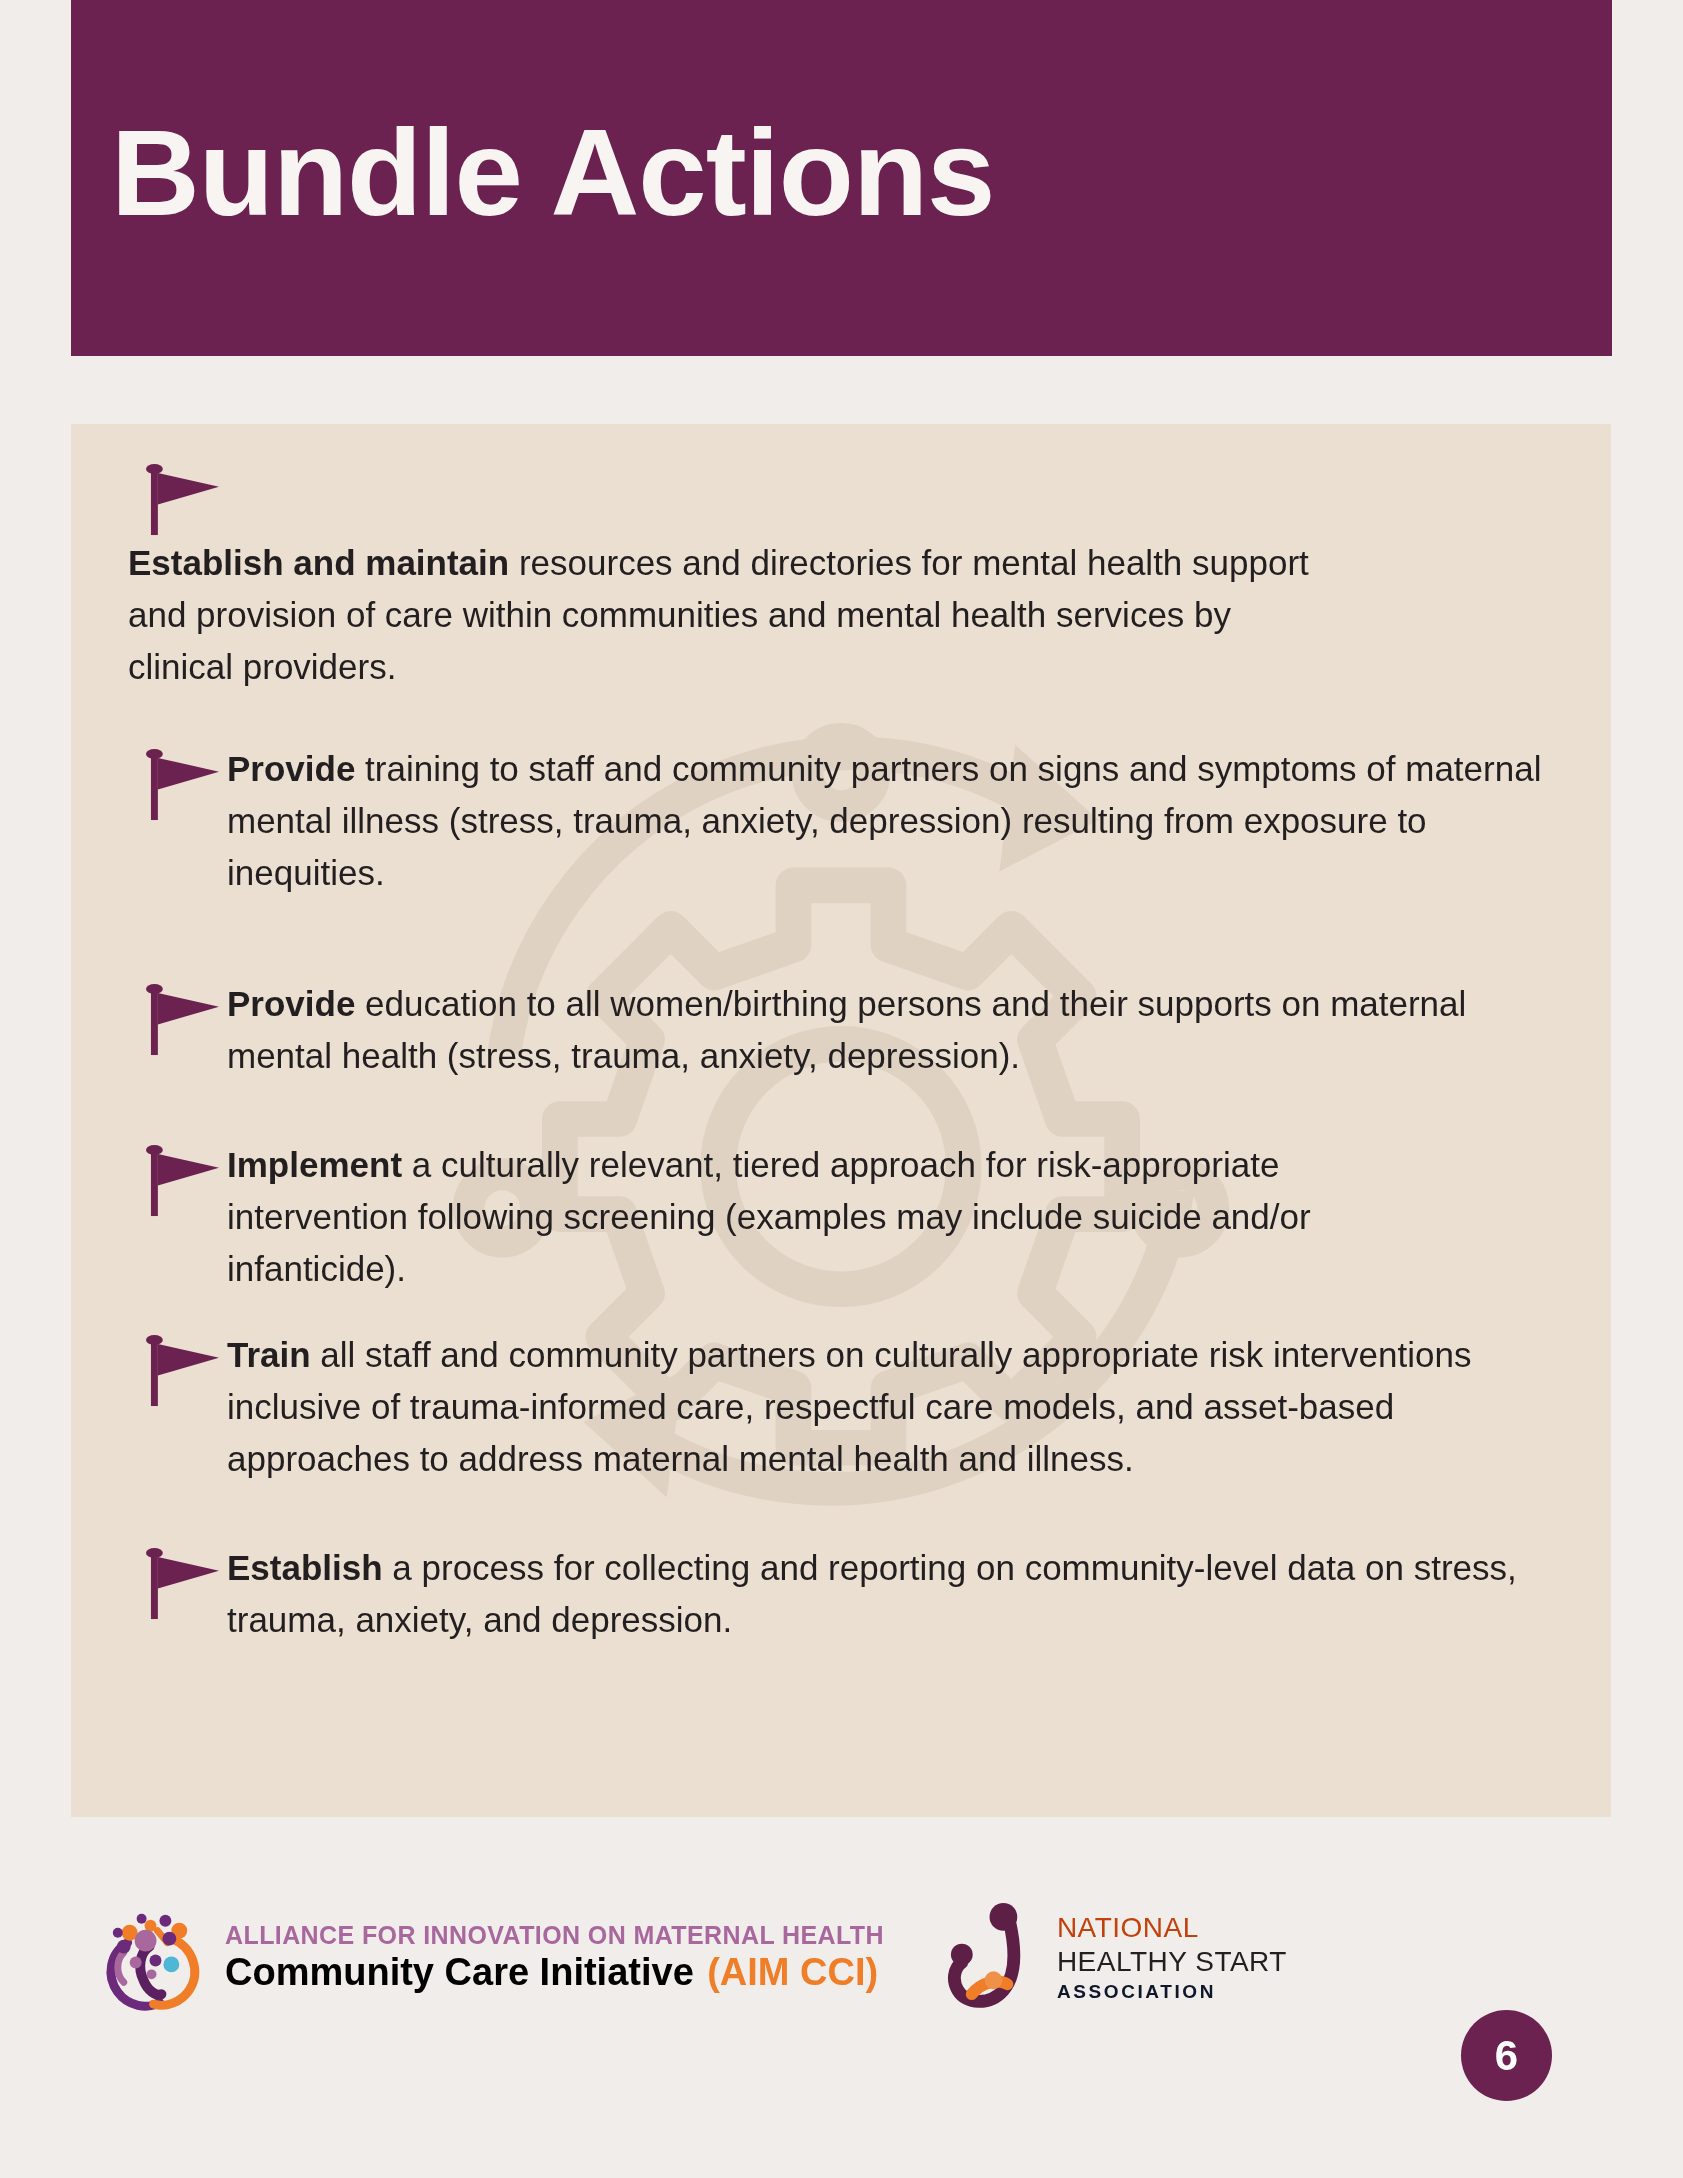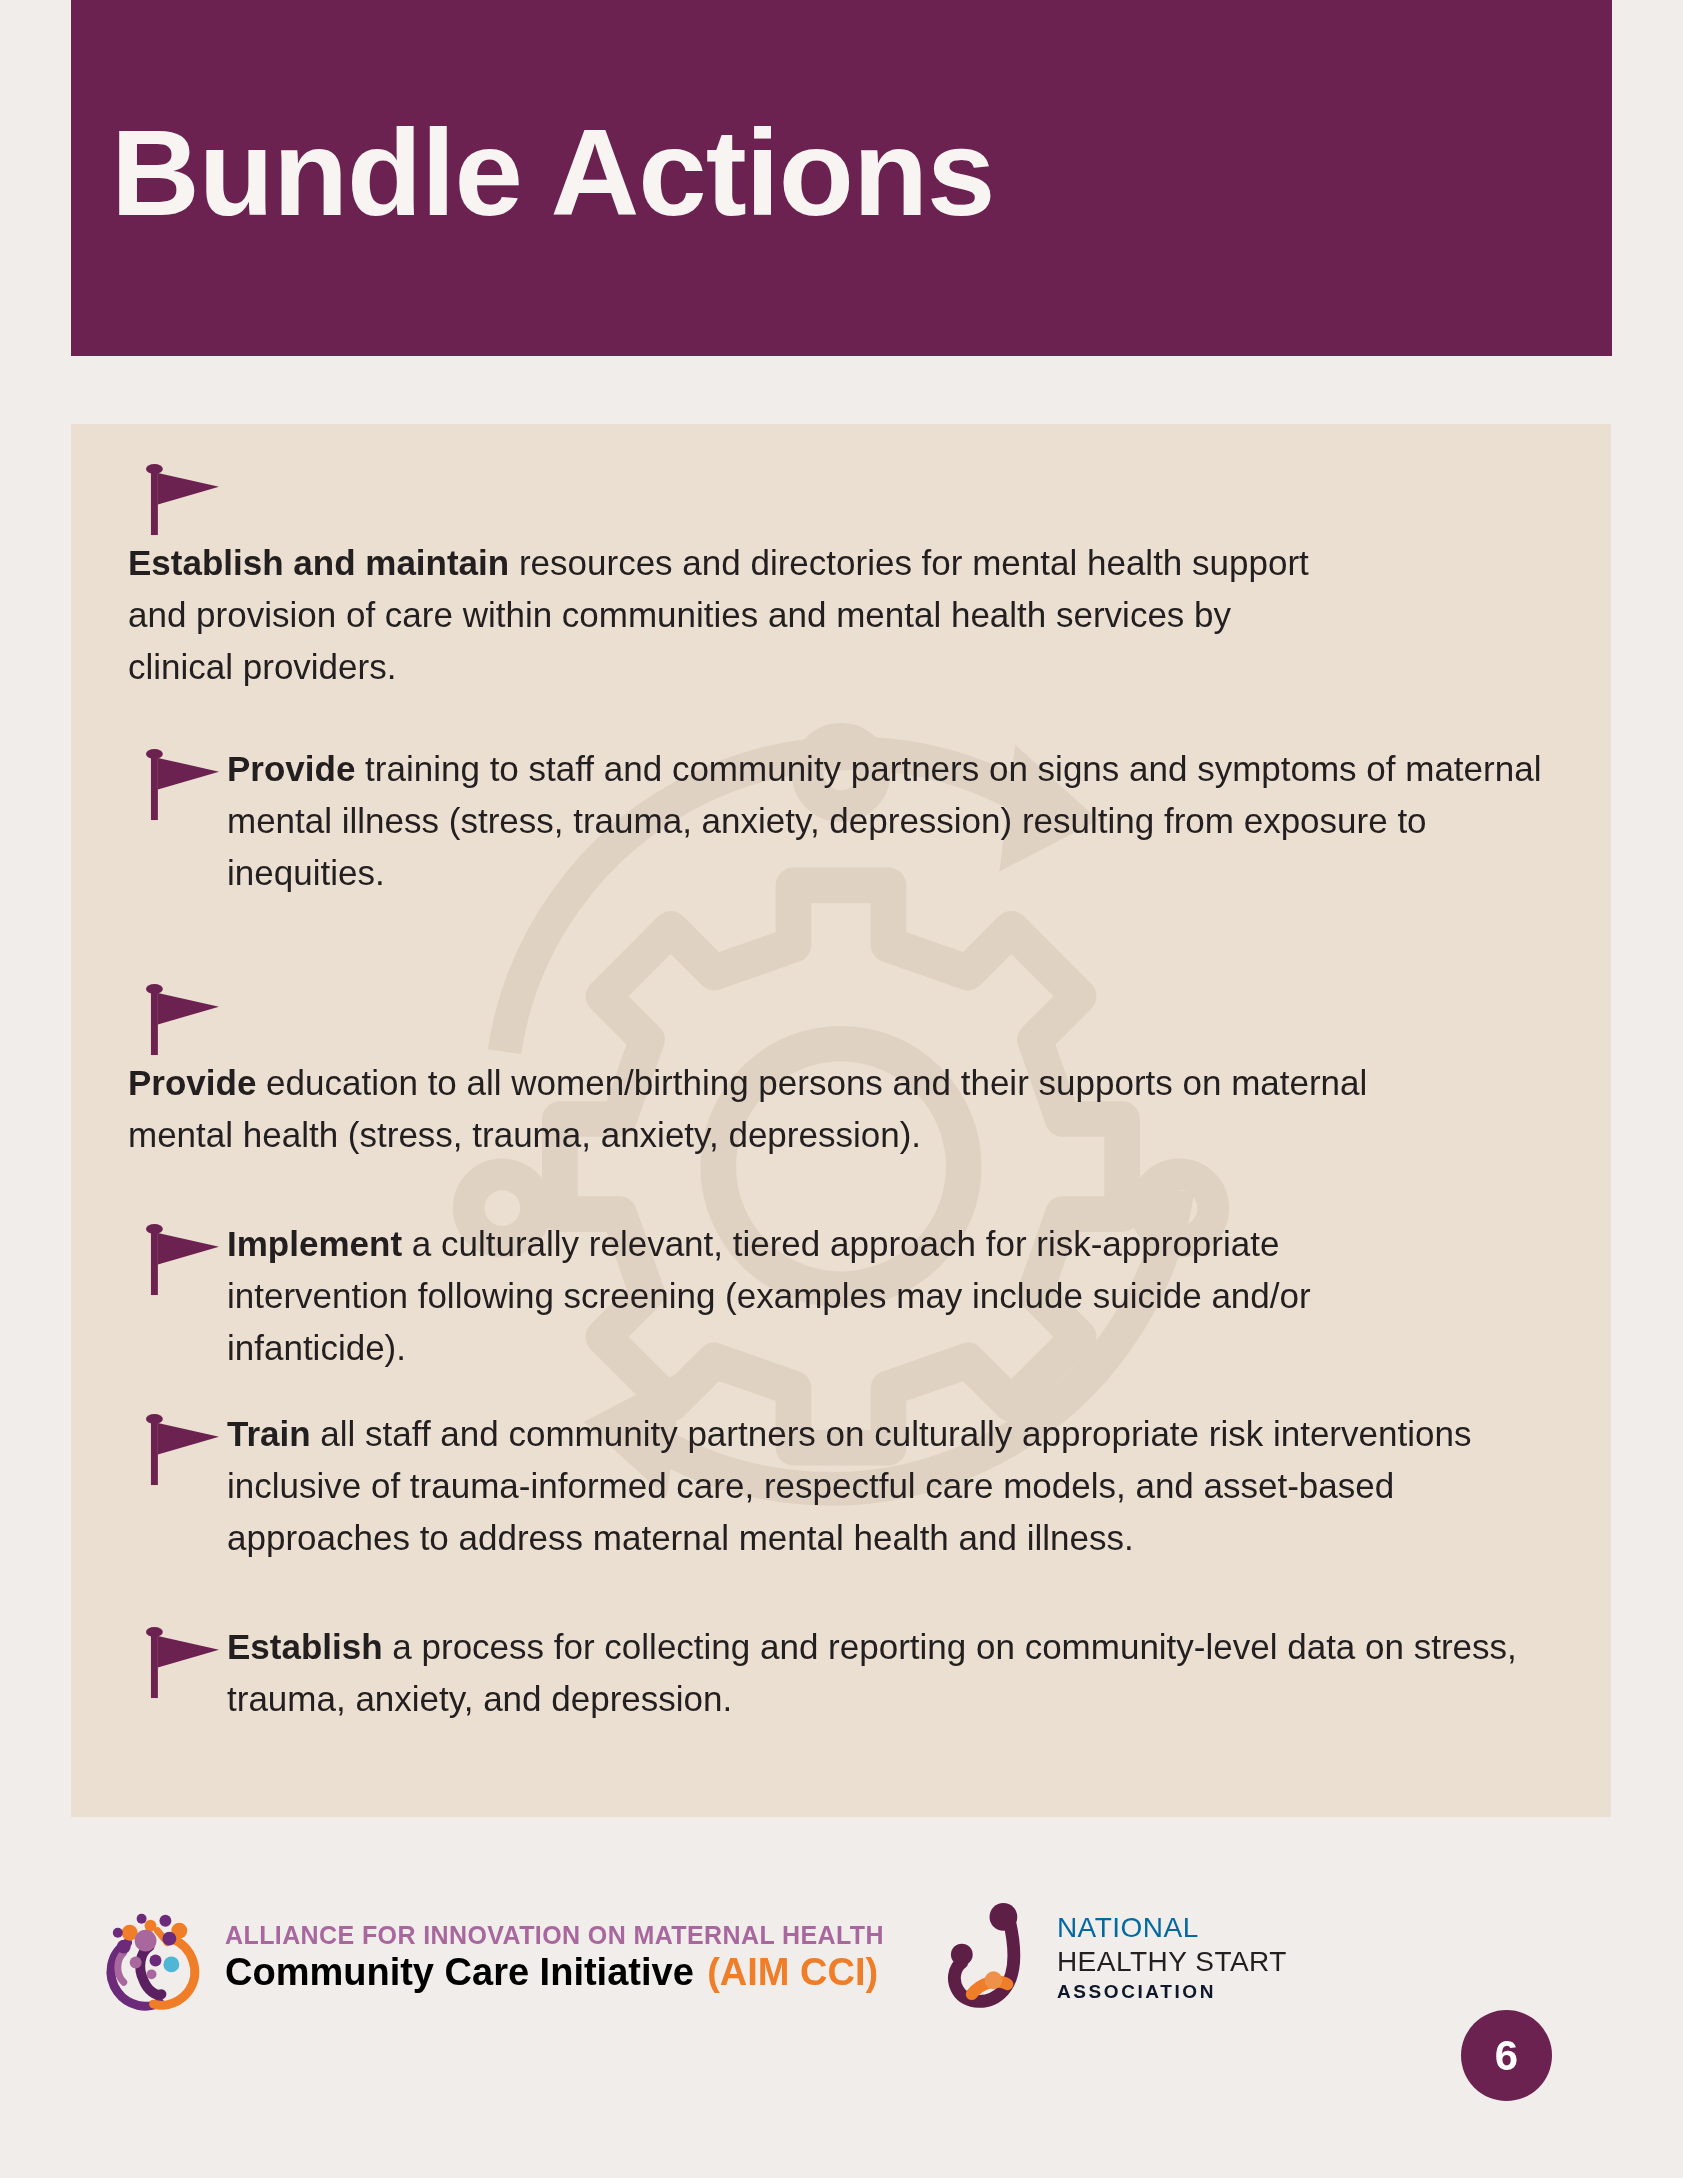--- a/index.html
+++ b/index.html
@@ -90,21 +90,21 @@
     color: #231f20;
     font-size: 35px;
     line-height: 52px;
     padding-right: 10px;
   }
   .bullet-text .lead { font-weight: bold; }
 
   
   .bullet-row.b1 { margin-top: 0px; flex-direction: column;  }
   .bullet-row.b2 { margin-top: 50px; }
-  .bullet-row.b3 { margin-top: 79px; flex-direction: column; }
+  .bullet-row.b3 { margin-top: 79px; }
   .bullet-row.b4 { margin-top: 57px; }
   .bullet-row.b5 { margin-top: 34px; }
   .bullet-row.b6 { margin-top: 57px; }
 
   .bullet-row.b1 .bullet-text { max-width: 1193px; }
   .bullet-row.b2 .bullet-text { max-width: 1332px; }
   .bullet-row.b3 .bullet-text { max-width: 1262px; }
   .bullet-row.b4 .bullet-text { max-width: 1213px; }
   .bullet-row.b5 .bullet-text { max-width: 1337px; }
   .bullet-row.b6 .bullet-text { max-width: 1337px; }
@@ -316,21 +316,21 @@
           <path d="M68 22 C74 48 76 76 62 92 C48 108 24 106 16 92 C10 82 12 70 20 64" stroke="#5e1f46" stroke-width="13" fill="none" stroke-linecap="round"></path>
 
           <path d="M30 96 C40 84 56 80 66 86" stroke="#f07d28" stroke-width="12" fill="none" stroke-linecap="round"></path>
 
           <circle cx="52" cy="82" r="9" fill="#f0914a"></circle>
 
           <circle cx="62" cy="18" r="14" fill="#5e1f46"></circle>
           <circle cx="20" cy="56" r="11" fill="#5e1f46"></circle>
         </svg>
         <div>
-          <div style="font-size:28px;color:#0369a1;letter-spacing:0.5px;line-height:1.2;">NATIONAL</div>
+          <div style="font-size:28px;color:#c2410c;letter-spacing:0.5px;line-height:1.2;">NATIONAL</div>
           <div style="font-size:28px;color:#231f20;letter-spacing:0.5px;line-height:1.2;">HEALTHY START</div>
           <div style="font-size:19px;font-weight:bold;color:#0f172a;letter-spacing:2.6px;line-height:1.2;margin-top:3px;">ASSOCIATION</div>
         </div>
       </div>
 
     </div>
 
     <div id="page-badge">6</div>
 
   </div>

